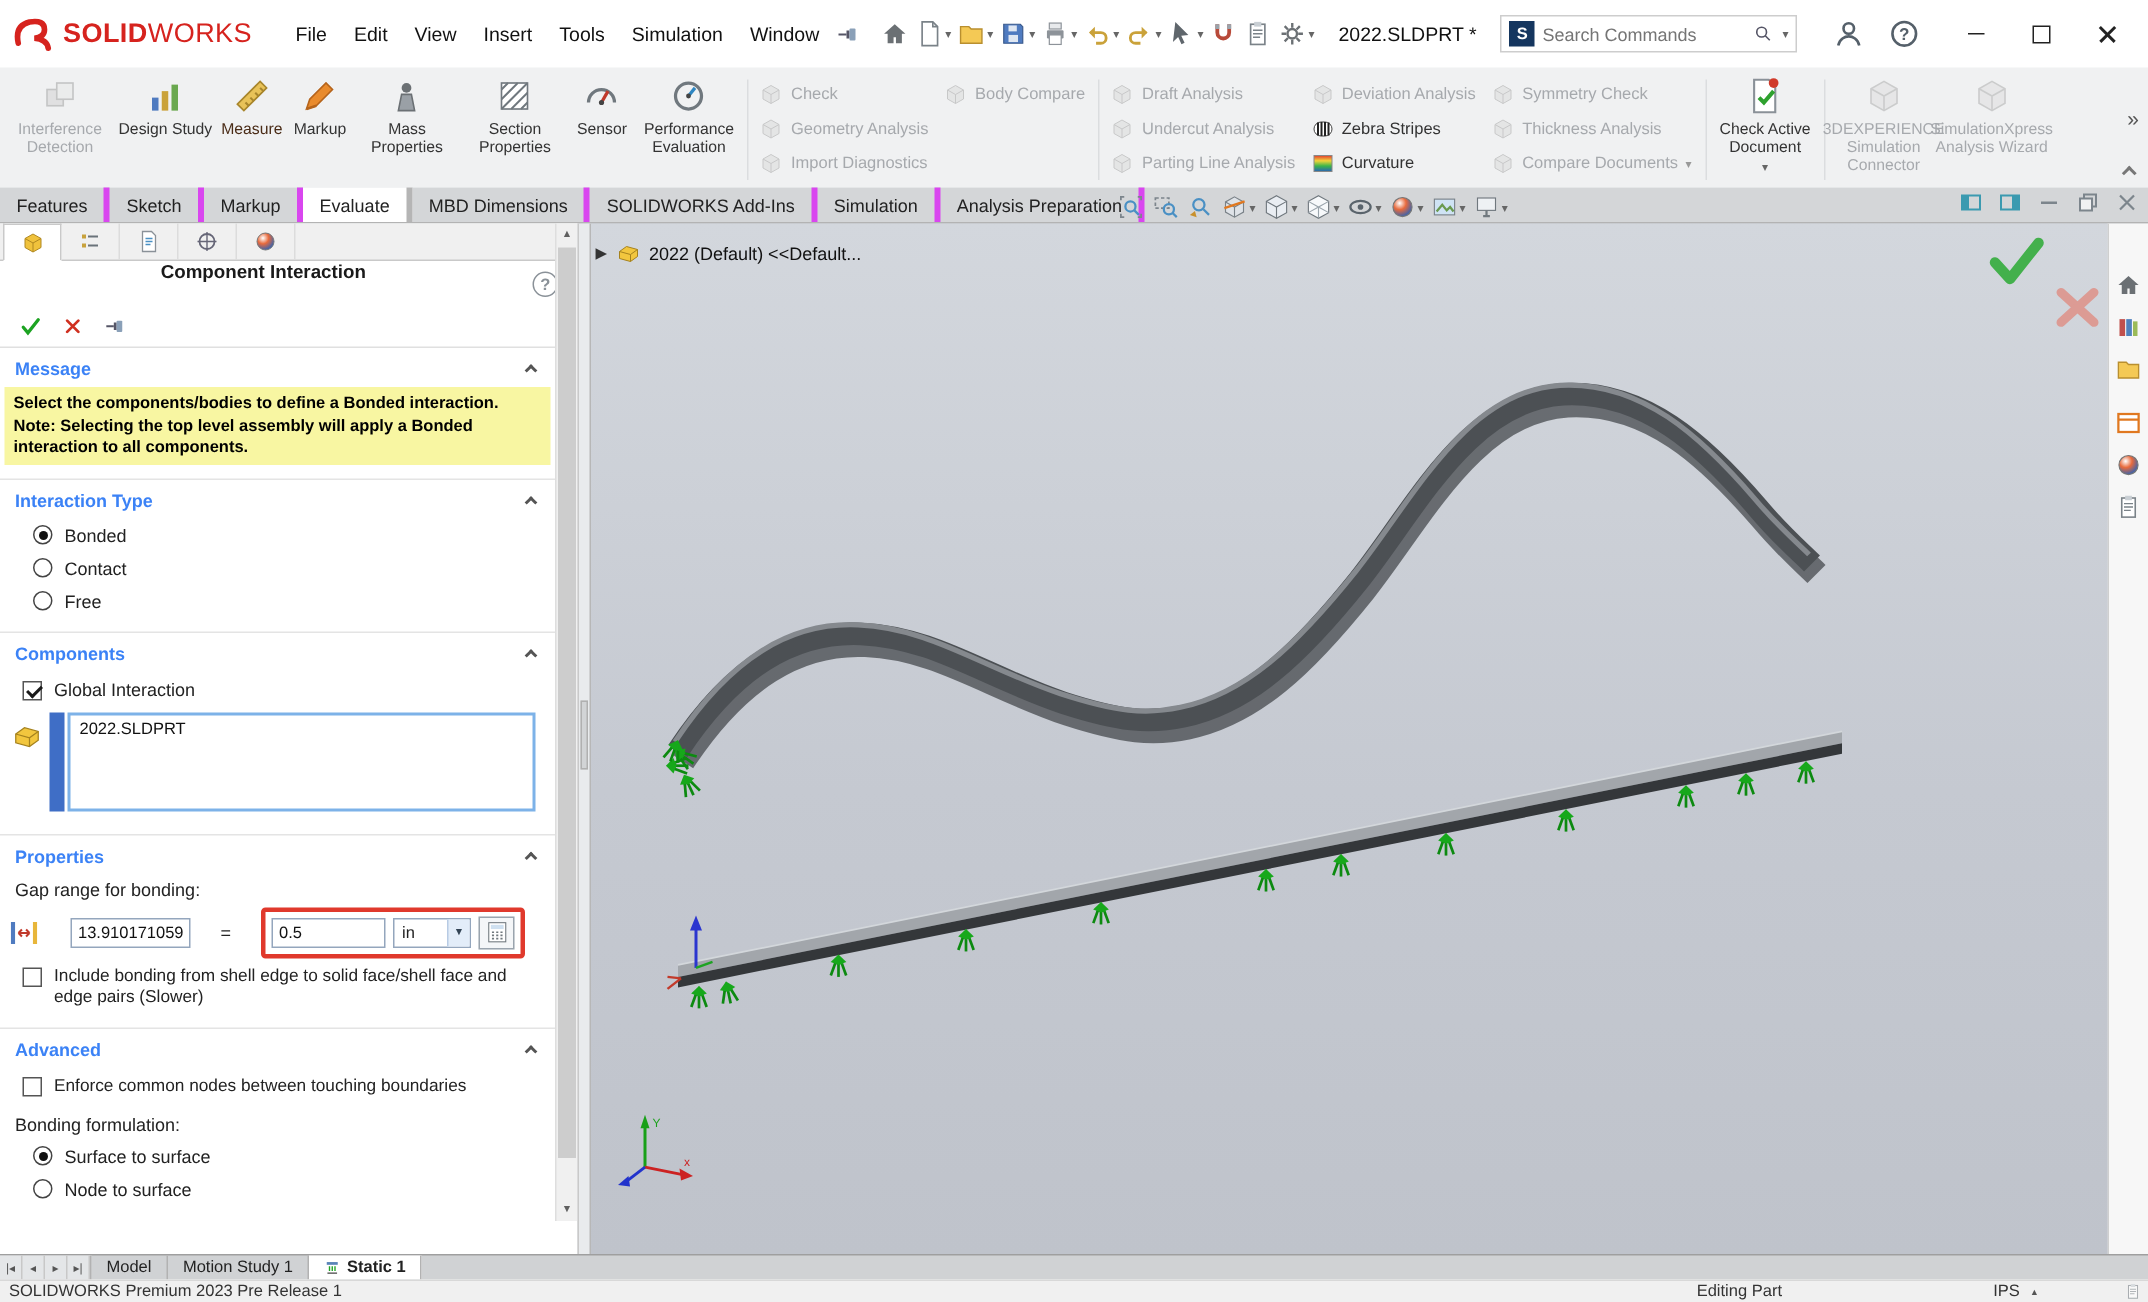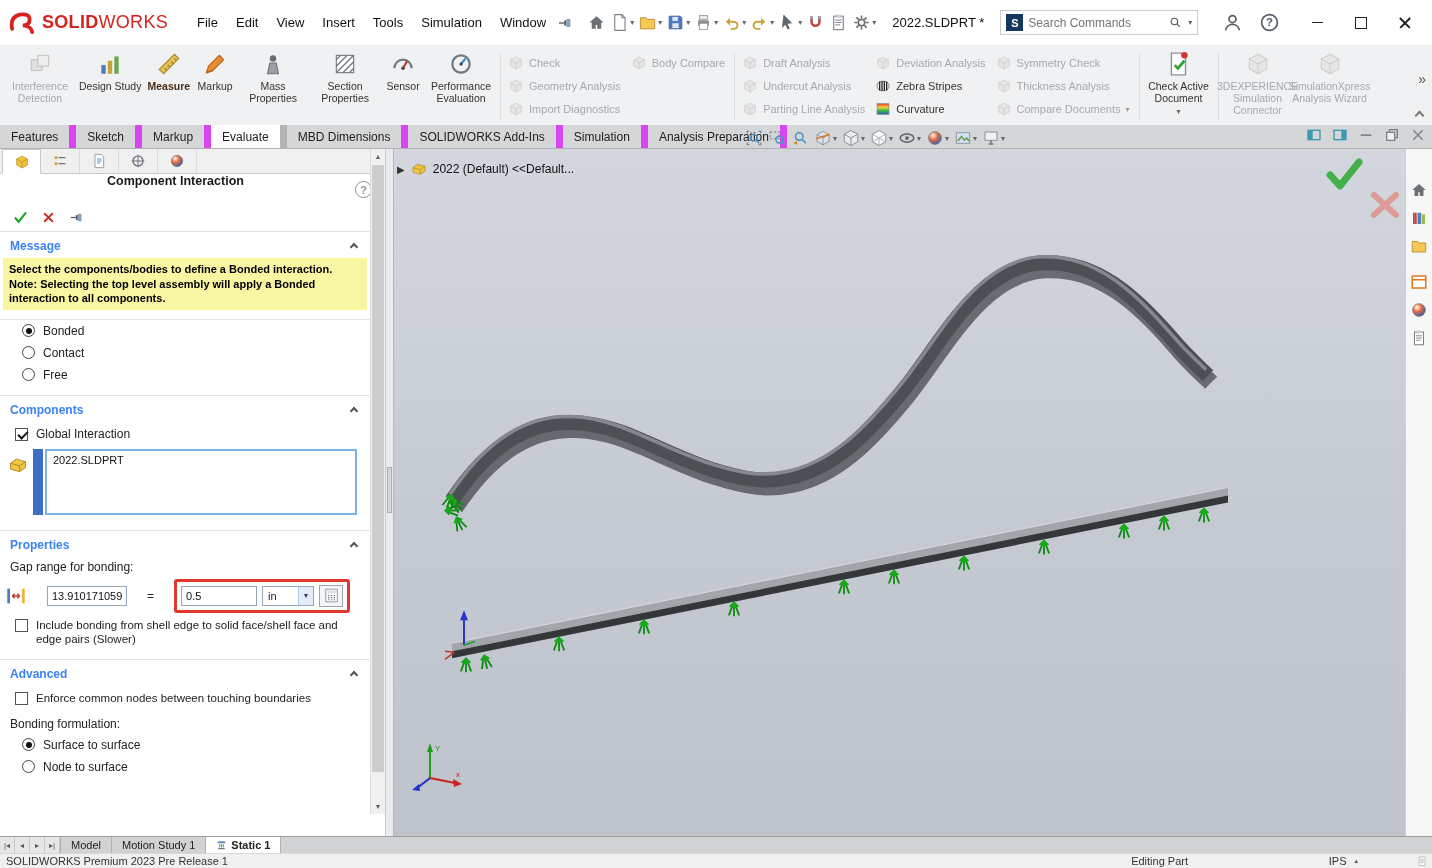--- a/index.html
+++ b/index.html
@@ -36,34 +36,34 @@
   .wc-close::before, .wc-close::after { content:""; position:absolute; width:14px; height:1.5px; background:#222; }
   .wc-close::before { transform:rotate(45deg);} .wc-close::after { transform:rotate(-45deg);}
 
   
   .ribbon { height:80px; background:#f0f1f2; display:flex; align-items:stretch; padding:3px 26px 0 4px; position:relative; overflow:hidden; }
   .rbtn { display:flex; flex-direction:column; align-items:center; padding:3px 3px 2px; max-width:72px; min-width:44px; text-align:center; gap:3px; }
   .rbtn > svg { width:26px; height:26px; flex:none; }
   .rlabel { font-size:10.5px; line-height:1.15; color:#333; }
   .rbtn.disabled .rlabel { color:#a6a9ad; }
   .rbtn.disabled > svg { opacity:.45; filter:grayscale(1); }
-  .rbtn.active .rlabel { font-weight:700; color:#4a2c17; }
+  .rbtn.active .rlabel { font-weight:400; color:#4a2c17; }
   .rcol { display:flex; flex-direction:column; justify-content:flex-start; padding-top:5px; gap:3px; }
   .rsmall { display:flex; align-items:center; gap:5px; padding:2px 6px 2px 4px; font-size:11px; color:#333; white-space:nowrap; }
   .rsmall > svg { width:16px; height:16px; flex:none; }
   .rsmall.disabled { color:#a6a9ad; } .rsmall.disabled > svg { opacity:.5; filter:grayscale(1); }
   .rsmall .dd { display:none; font-size:8px; color:#999; } .rsmall.has-dd .dd { display:inline; }
   .rbtn .ddb { display:none; font-size:8px; color:#666; } .rbtn.has-dd .ddb { display:block; }
   .vsep { width:1px; background:#dbdddf; margin:5px 3px; flex:none; }
   .roverflow { position:absolute; right:6px; top:26px; color:#555; font-size:14px; }
   .rcollapse { position:absolute; right:9px; bottom:6px; width:7px; height:7px; border-left:2px solid #777; border-top:2px solid #777; transform:rotate(45deg); }
 
   
   .tabbar { height:23px; background:#d4d6d8; display:flex; align-items:stretch; position:relative; }
-  .tab { padding:3px 11px; font-size:12px; color:#222; border-right:7px solid #d946ef; display:flex; align-items:center; white-space:nowrap; }
+  .tab { padding:3px 11px; font-size:12px; color:#222; border-right:4px solid #d946ef; display:flex; align-items:center; white-space:nowrap; }
   .tab.active { background:#fff; border-right-color:#b5b5b5; }
 
   .headsup { position:absolute; left:744px; top:125px; height:26px; display:flex; align-items:center; gap:3px; z-index:6; }
   .hbtn { display:flex; align-items:center; padding:1px; }
   .hbtn svg { width:18px; height:18px; }
   .hbtn .ddopt { display:none; } .hbtn.has-dd .ddopt { display:inline; }
   .panectrl { position:absolute; right:6px; top:127px; display:flex; gap:10px; align-items:center; z-index:6; }
   .pcbtn svg { width:16px; height:16px; }
 
   
@@ -853,20 +853,21 @@
           </svg>
       </div>
       <div class="pm-body">
 
         <div class="sec">
           <div class="sec-h"><span>Message</span><span class="chev"></span></div>
           <div class="msg">Select the components/bodies to define a Bonded interaction. Note: Selecting the top level assembly will apply a Bonded interaction to all components.</div>
         </div>
 
         <div class="sec">
+          <div class="sec-h"><span>Interaction Type</span><span class="chev"></span></div>
           <div>
   <div class="radio-row selected">
                 <span class="rb"></span>
                 <span>Bonded</span>
               </div>
 
   <div class="radio-row">
                 <span class="rb"></span>
                 <span>Contact</span>
               </div>

